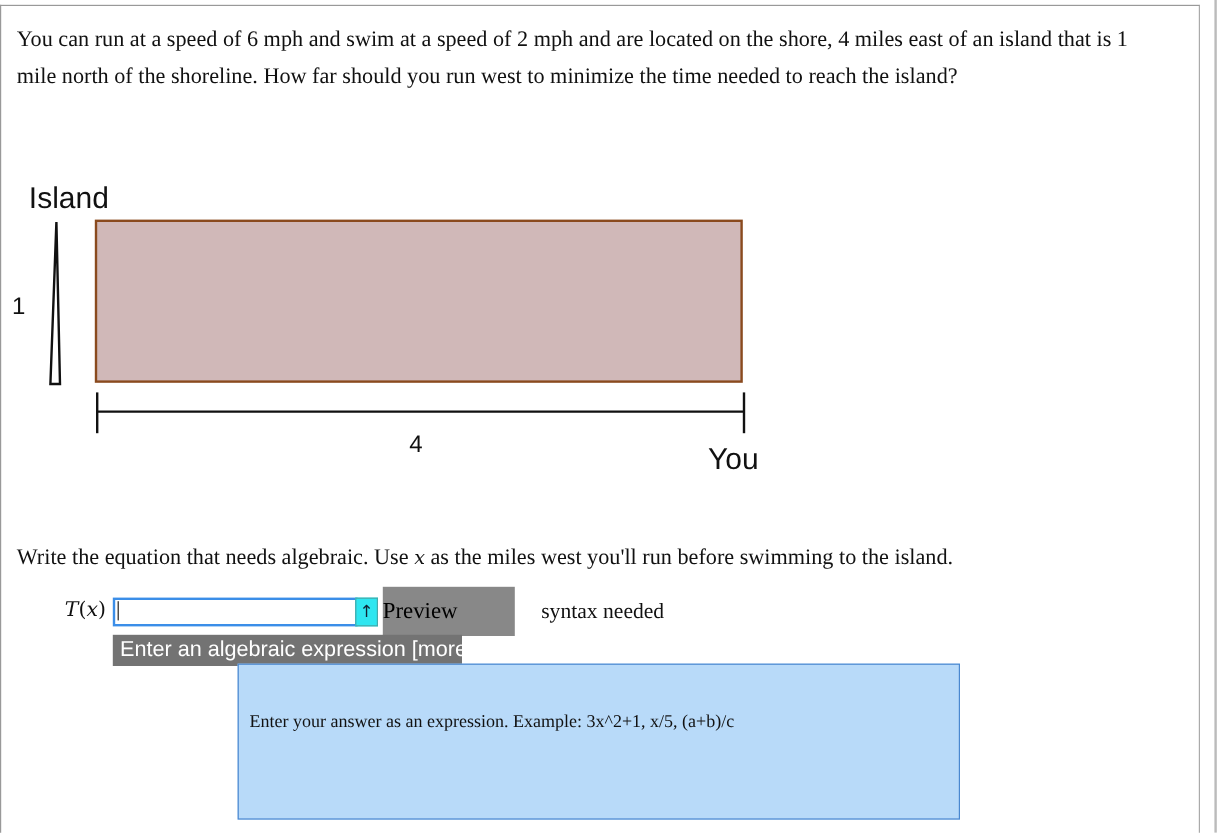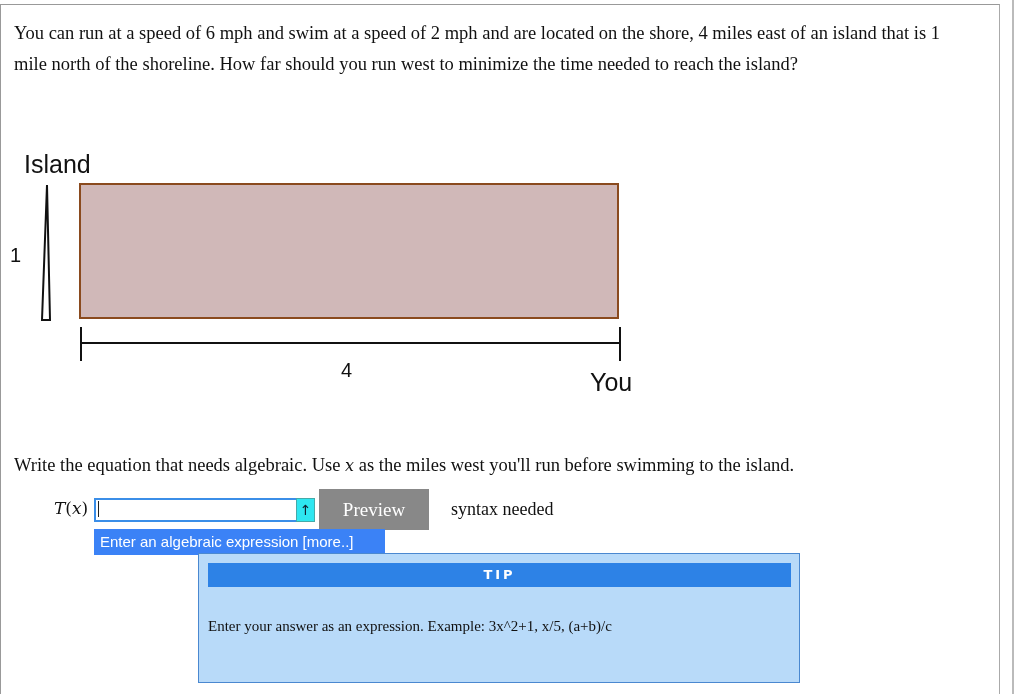--- a/index.html
+++ b/index.html
@@ -32,40 +32,40 @@
       font-size: 15px; outline: none;
     }
     .input-caret { position: absolute; left: 84px; top: 10px; width: 1px; height: 16px; background: #222; }
     .math-toggle {
       position: absolute; left: 282px; top: 7px; width: 19px; height: 24px;
       background: #2ee6f0; border: 1px solid #4aa; box-sizing: border-box;
       font-family: "DejaVu Sans", sans-serif; font-size: 14px; line-height: 22px; text-align: center; color: #123;
     }
     .preview-btn {
       position: absolute; left: 305px; top: -2px; width: 110px; height: 41px;
-      background: #888; color: #ffffff; border: none; font-family: "Liberation Serif", serif; font-size: 19px;
-      line-height: 41px; text-align: center; padding: 0;
+      background: #888; color: #000000; border: none; font-family: "Liberation Serif", serif; font-size: 19px;
+      line-height: 41px; text-align: left; padding: 0;
     }
     .syntax-error { position: absolute; left: 437px; top: 8px; font-size: 18px; white-space: nowrap; }
     .hint-bar {
       position: absolute; left: 94px; top: 529px; width: 291px; height: 26px;
-      background: #3b82f6; color: #fff; font-family: "Liberation Sans", sans-serif; font-size: 15px;
+      background: #737373; color: #fff; font-family: "Liberation Sans", sans-serif; font-size: 18px;
       line-height: 25px; padding-left: 6px; box-sizing: border-box; white-space: nowrap;
     }
     .tip-box {
       position: absolute; left: 198px; top: 553px; width: 602px; height: 130px;
       background: #b8daf9; border: 1px solid #4a88d0; box-sizing: border-box;
     }
     .tip-header {
       position: absolute; left: 9px; top: 9px; width: 583px; height: 24px;
       background: #2d82e6; color: #fff; font-family: "DejaVu Sans", sans-serif; font-weight: bold;
       font-size: 13px; letter-spacing: 3px; text-align: center; line-height: 24px;
     }
     .tip-line { position: absolute; left: 9px; font-size: 15px; white-space: nowrap; color: #111; }
-    .tip-line.l1 { top: 64px; }
+    .tip-line.l1 { top: 40px; }
     .tip-line.l2 { top: 79px; }
   </style>
 </head>
 <body>
 
 <div class="panel"></div>
 <div class="scroll-edge"></div>
 
 <p class="question">You can run at a speed of 6 mph and swim at a speed of 2 mph and are located on the shore, 4 miles east of an island that is 1 mile north of the shoreline. How far should you run west to minimize the time needed to reach the island?</p>
 
@@ -88,15 +88,14 @@
   <input class="answer-input" type="text" value="" style="">
   <span class="input-caret"></span>
   <span class="math-toggle">↑</span>
   <button class="preview-btn">Preview</button>
   <span class="syntax-error">syntax needed</span>
 </div>
 
 <div class="hint-bar">Enter an algebraic expression [more..]</div>
 
 <div class="tip-box">
-  <div class="tip-header">TIP</div>
   <div class="tip-line l1">Enter your answer as an expression. Example: 3x^2+1, x/5, (a+b)/c</div>
 </div>
 
 </body></html>

